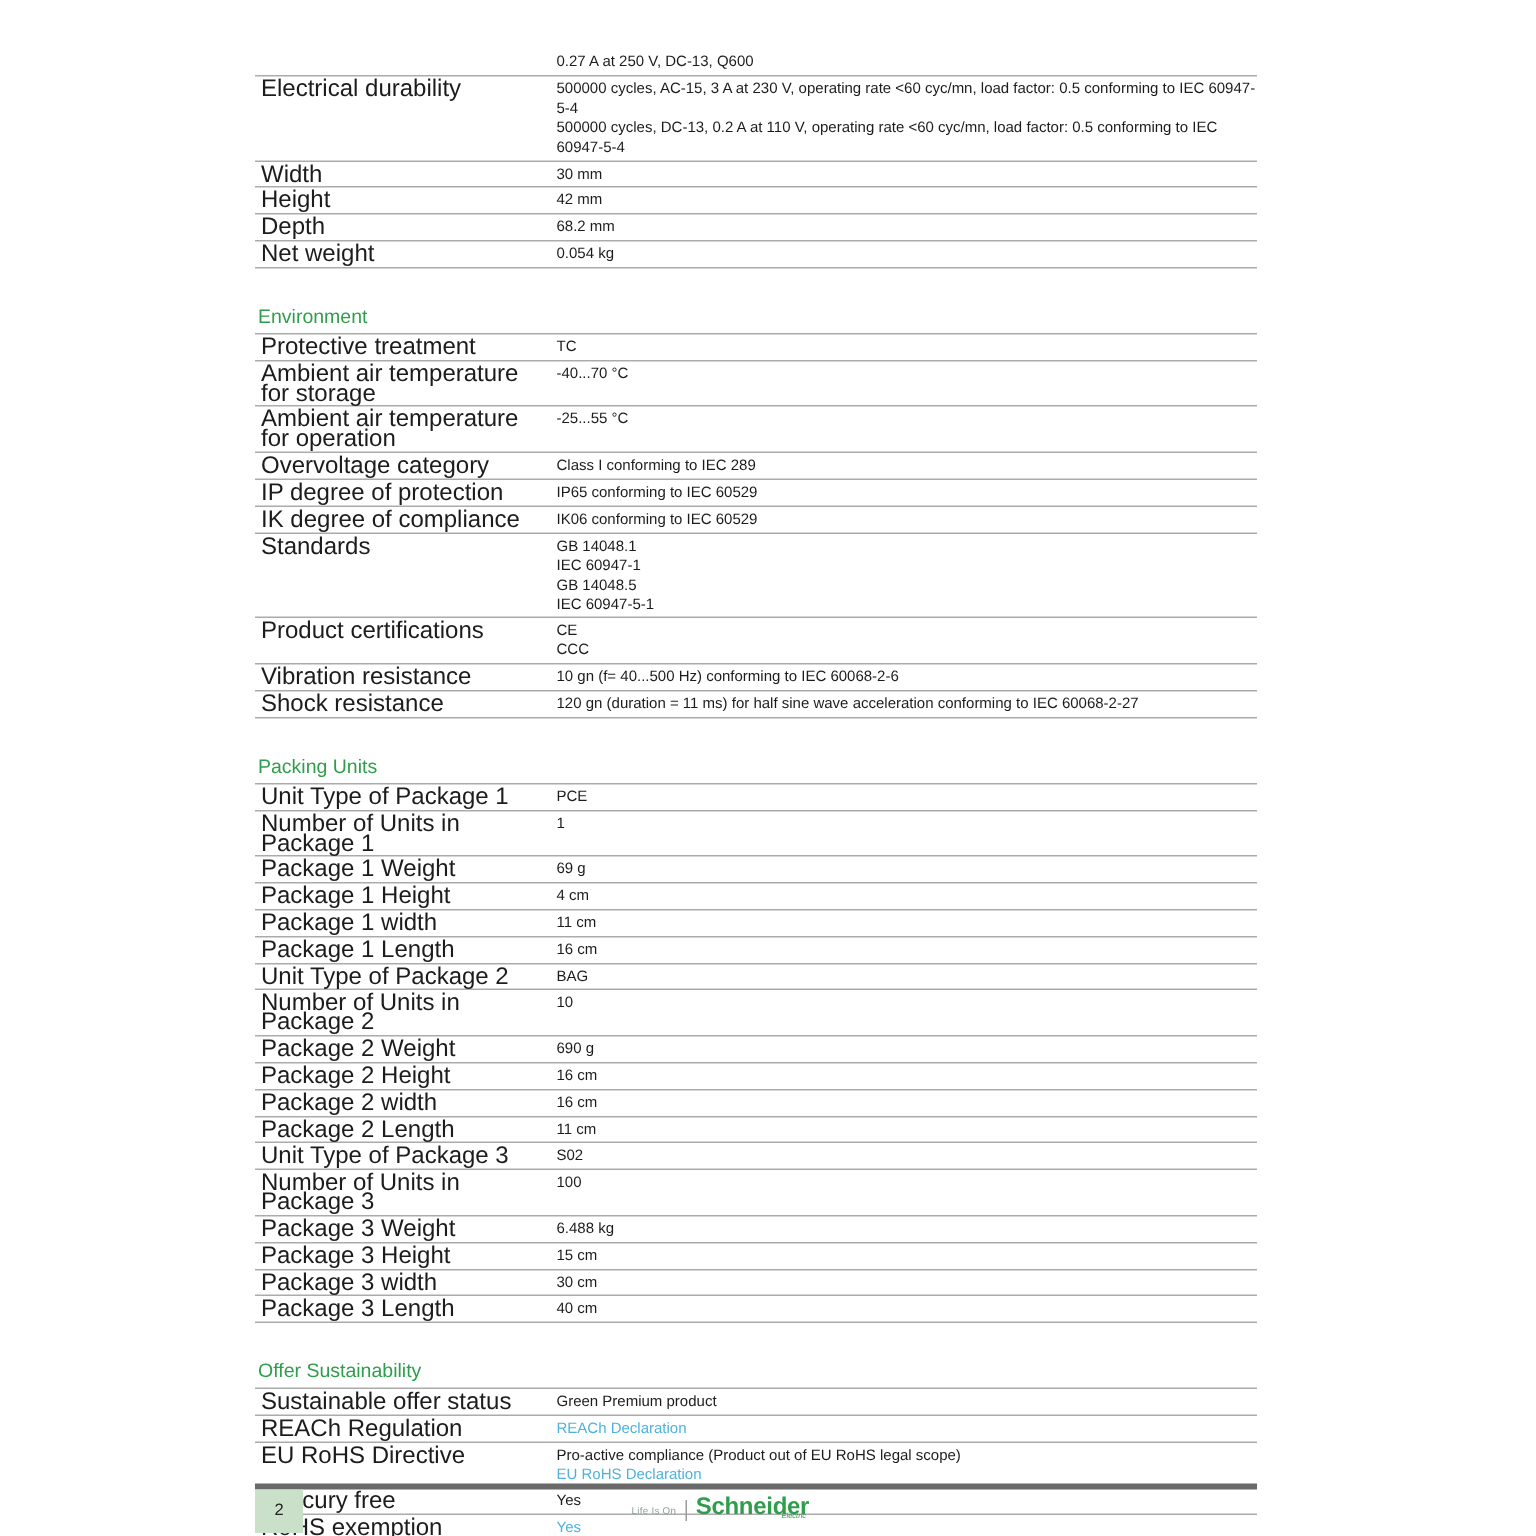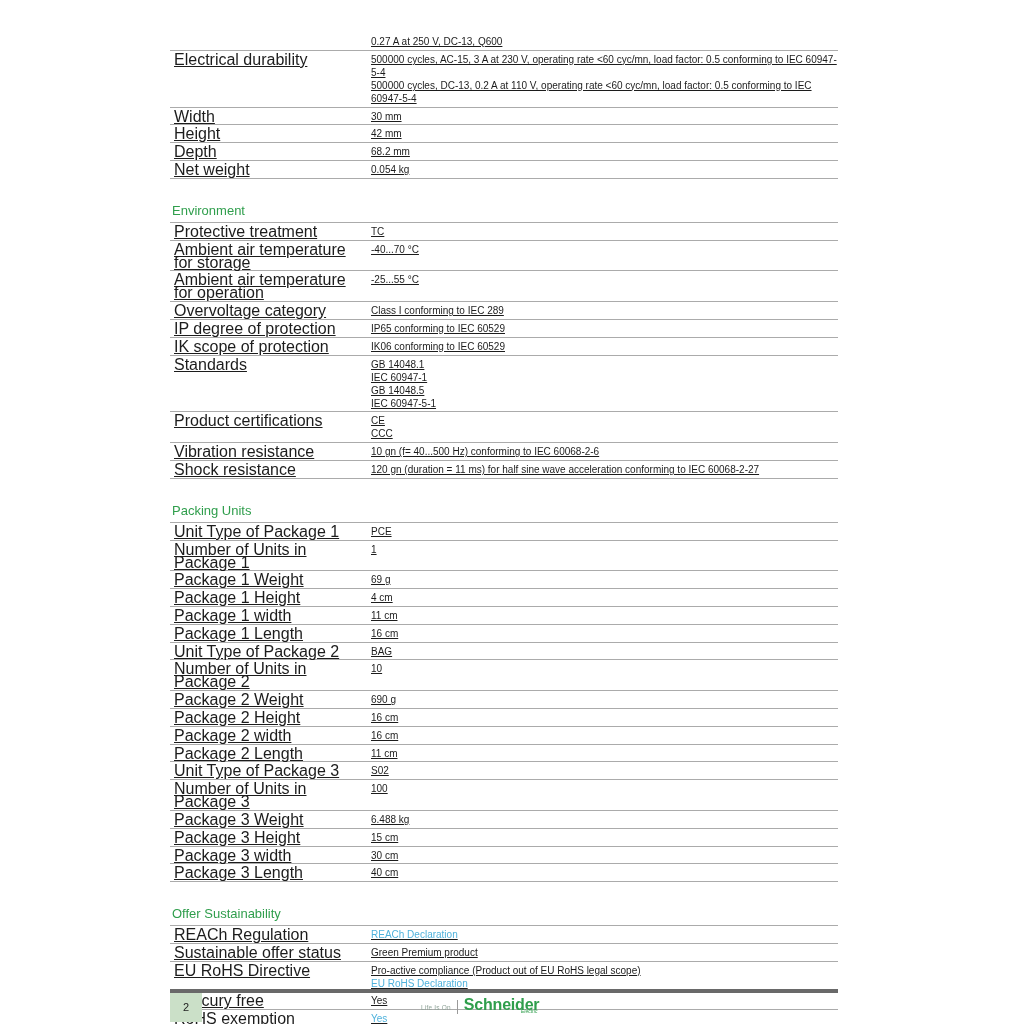--- a/index.html
+++ b/index.html
@@ -30,21 +30,20 @@
     margin:24px 0 0 0;
     padding:0 0 4px 2px;
     font-weight:400;
   }
   .spec-table{width:100%;}
   .spec-table.with-top{border-top:1px solid var(--rule);}
   .row{
     display:flex;
     border-bottom:1px solid var(--rule);
     padding:2px 0 1.8px 0;
-    text-decoration:underline;
   }
   .row .label{
     flex:none;
     width:201px;
     box-sizing:border-box;
     padding-left:4px;
     padding-right:10px;
     font-size:16px;
     line-height:13px;
   }
@@ -186,21 +185,21 @@
             <div class="line">Class I conforming to IEC 289</div>
           </div>
         </div>
         <div class="row">
           <div class="label">IP degree of protection</div>
           <div class="value">
             <div class="line">IP65 conforming to IEC 60529</div>
           </div>
         </div>
         <div class="row">
-          <div class="label">IK scope of protection</div>
+          <div class="label">IK degree of compliance</div>
           <div class="value">
             <div class="line">IK06 conforming to IEC 60529</div>
           </div>
         </div>
         <div class="row">
           <div class="label">Standards</div>
           <div class="value">
             <div class="line">GB 14048.1</div>
             <div class="line">IEC 60947-1</div>
             <div class="line">GB 14048.5</div>
@@ -338,29 +337,29 @@
           <div class="value">
             <div class="line">40 cm</div>
           </div>
         </div>
       </div>
     </div>
     <div>
       <div class="section-heading">Offer Sustainability</div>
       <div class="spec-table with-top">
         <div class="row">
+          <div class="label">Sustainable offer status</div>
+          <div class="value">
+            <div class="line">Green Premium product</div>
+          </div>
+        </div>
+        <div class="row">
           <div class="label">REACh Regulation</div>
           <div class="value">
             <div class="line link">REACh Declaration</div>
-          </div>
-        </div>
-        <div class="row">
-          <div class="label">Sustainable offer status</div>
-          <div class="value">
-            <div class="line">Green Premium product</div>
           </div>
         </div>
         <div class="row">
           <div class="label">EU RoHS Directive</div>
           <div class="value">
             <div class="line">Pro-active compliance (Product out of EU RoHS legal scope)</div>
             <div class="line link">EU RoHS Declaration</div>
           </div>
         </div>
         <div class="row">

